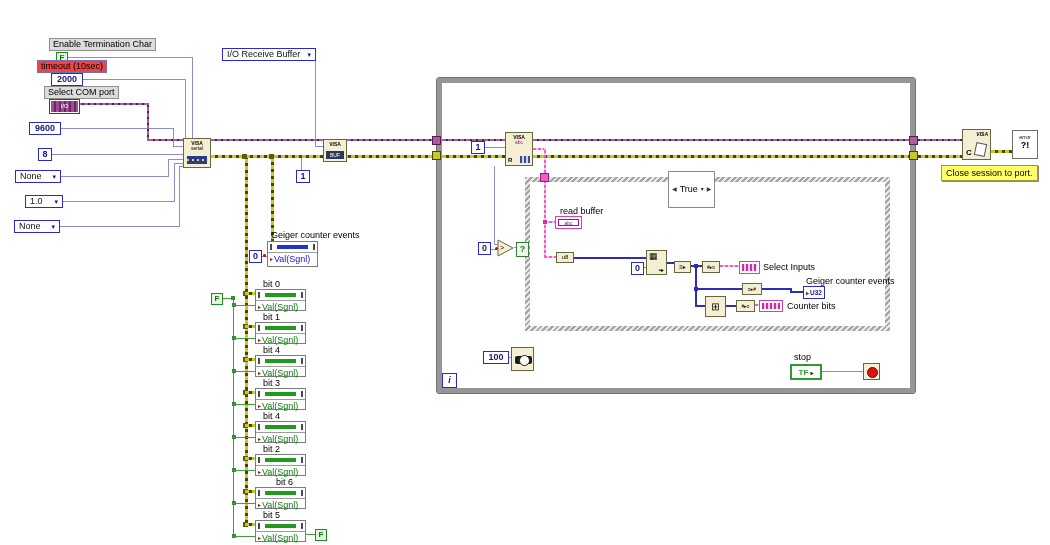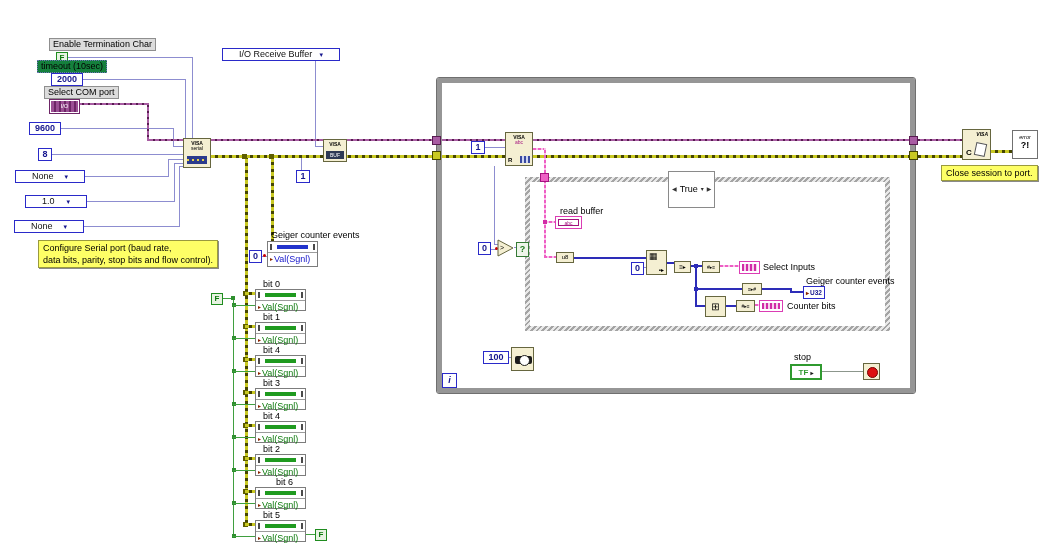--- a/index.html
+++ b/index.html
@@ -1,24 +1,24 @@
 <!DOCTYPE html>
 <html><head>
 <meta charset="utf-8">
 <style>
   html,body{margin:0;padding:0;background:#fff;}
   .cv{position:relative;width:1050px;height:545px;background:#fff;overflow:hidden;
       font-family:"Liberation Sans",sans-serif;font-size:9px;color:#000;}
   .ab{position:absolute;}
   .lbl{white-space:nowrap;line-height:10px;}
   .boxlbl{background:#dcdcdc;border:1px solid #8f8f8f;padding:0 3px;line-height:11px;white-space:nowrap;}
-  .dotlbl{background:#15803d;border:1px dotted #7070bb;padding:0 3px;line-height:11px;white-space:nowrap;}
+  .dotlbl{background:#ef4444;border:1px dotted #7070bb;padding:0 3px;line-height:11px;white-space:nowrap;}
   .num{background:#fff;border:1px solid #2a2ac9;color:#15158e;text-align:center;line-height:11px;padding:0 2px;white-space:nowrap;font-weight:bold;}
   .ring{background:#fff;border:1px solid #2a2ac9;color:#111;display:flex;align-items:center;
-        line-height:11px;padding:0 16px;gap:2px;white-space:nowrap;}
+        line-height:11px;padding:0 4px;gap:2px;white-space:nowrap;}
   .ring .ar{color:#15158e;font-size:7px;margin-left:auto;}
   .boolc{background:#e7f3e2;border:1px solid #1f8c1f;color:#0e7a0e;width:10px;height:10px;
          line-height:10px;text-align:center;font-size:8px;font-weight:bold;}
   .comment{background:#feff66;border:1px solid #9a9a3e;box-shadow:1px 1px 0 #8a8a8a;
            padding:1px 4px;white-space:pre-line;line-height:12px;}
   .node{background:#f4efd2;border:1px solid #66663f;box-sizing:border-box;}
   .tiny{font-size:5px;line-height:5px;}
   .prop{background:#fff;border:1px solid #7c7c7c;box-sizing:border-box;}
   .bicon{position:relative;height:10px;background:#fff;border-bottom:1px solid #9c9c9c;}
   .bbar{position:absolute;left:9px;right:9px;top:3px;height:4px;}
@@ -167,22 +167,20 @@
     <span class="ar">▾</span>
   </div>
   <div class="ab ring" style="left:25px;top:195px;width:28px">
     <span>1.0</span>
     <span class="ar">▾</span>
   </div>
   <div class="ab ring" style="left:14px;top:220px;width:36px">
     <span>None</span>
     <span class="ar">▾</span>
   </div>
-  <div class="ab comment" style="left:38px;top:240px">Configure Serial port (baud rate,
-data bits, parity, stop bits and flow control).</div>
 
   <div class="ab node" style="left:183px;top:138px;width:28px;height:30px">
     <div class="tiny" style="text-align:center;margin-top:2px;font-weight:bold">VISA</div>
     <div class="tiny" style="text-align:center">serial</div>
     <div style="position:absolute;left:3px;bottom:3px;width:20px;height:8px;background:#2b3b8c;
          background-image:repeating-linear-gradient(90deg,#e8d44a 0 2px,#2b3b8c 2px 5px);background-size:100% 2px;background-position:0 3px;background-repeat:no-repeat"></div>
   </div>
 
   <div class="ab ring" style="left:222px;top:48px;width:84px">
     <span>I/O Receive Buffer</span>

